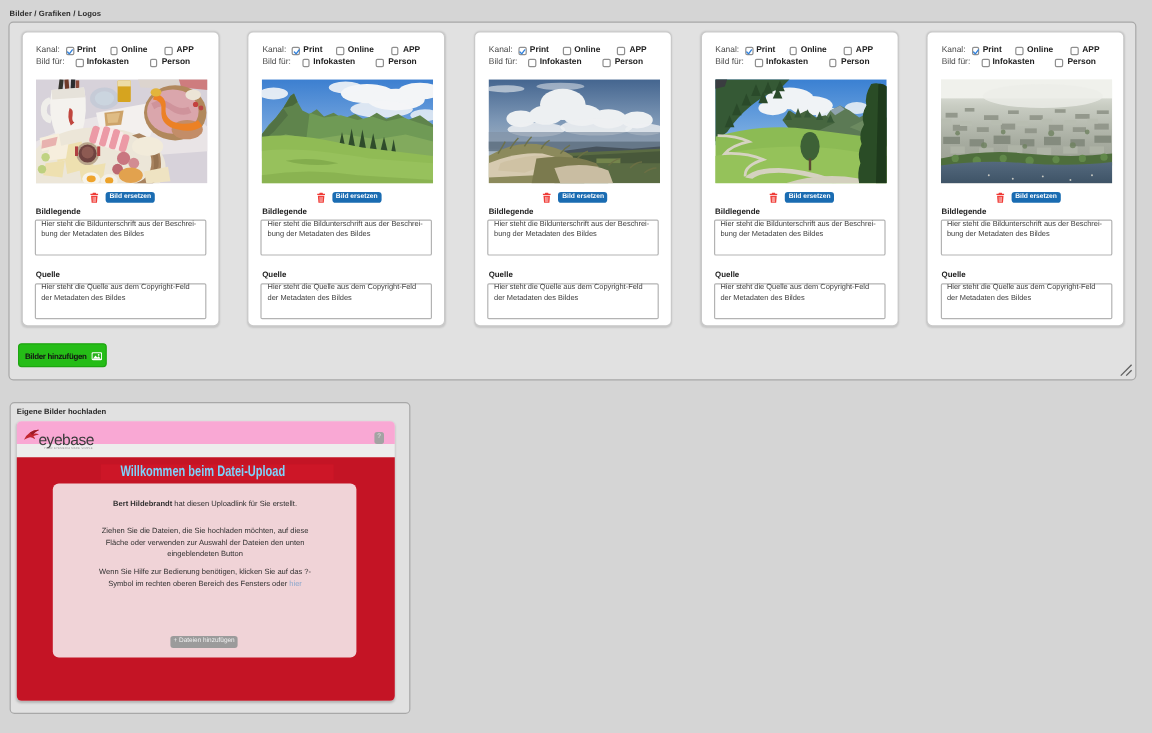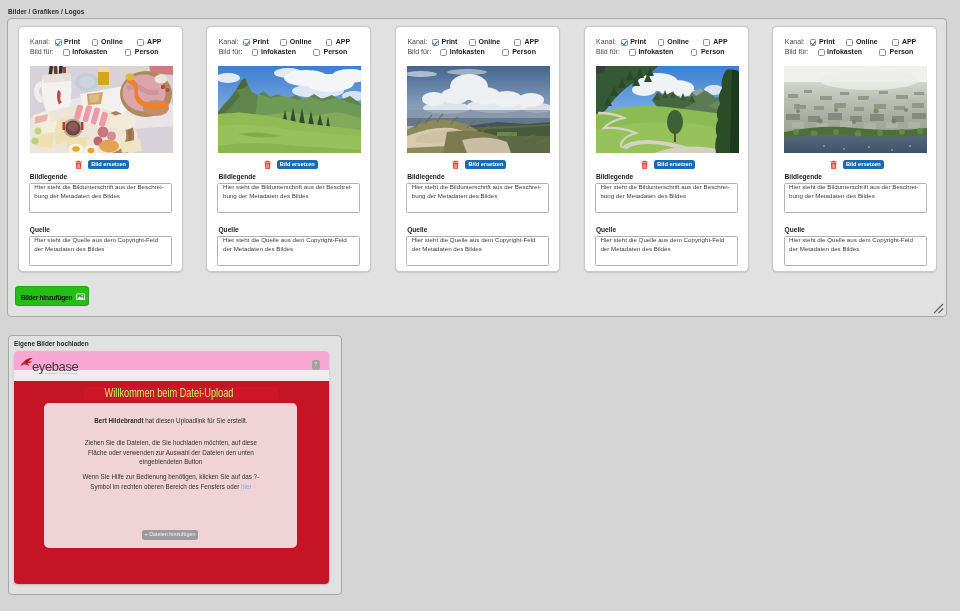--- a/index.html
+++ b/index.html
@@ -24,21 +24,21 @@
 .greenbtn svg { position:absolute; right:2.6px; top:6px; }
 .grip { position:absolute; right:2px; bottom:2px; }
 
 .sec2 { position:absolute; left:7.6px; top:335.4px; width:334.8px; height:259.4px; background:#e1e1e1; border:1px solid #a8a8a8; border-radius:4px; }
 .sec2lbl { position:absolute; left:5.4px; top:4.0px; font-size:6.4px; font-weight:bold; color:#2b2b2b; }
 .widget { position:absolute; left:5.2px; top:15.1px; width:315.2px; height:233px; background:#ededed; border-radius:4px; box-shadow:0 1px 2px rgba(0,0,0,0.2); }
 .ebhead { position:absolute; left:0; top:0; width:100%; height:19px; background:#f9a8d4; border-radius:4px 4px 0 0; }
 .qbtn { position:absolute; right:9.2px; top:8.7px; width:7.9px; height:9.4px; background:#a3a3a3; border-radius:2.2px; color:#e4e4e4; font-size:5.4px; text-align:center; line-height:9.4px; }
 .redbox { position:absolute; left:0; top:30px; width:100%; height:203px; background:#c41425; border-radius:0 0 4px 4px; }
 .titlestrip { position:absolute; left:70.5px; top:5.6px; width:194px; height:12.8px; background:#cd1627; }
-.wtitle { position:absolute; left:155.6px; top:5.5px; transform:translateX(-50%); color:#bef264; font-size:12.6px; font-weight:normal; line-height:13px; white-space:nowrap; }
+.wtitle { position:absolute; left:155.6px; top:5.5px; transform:translateX(-50%); color:#7dd3fc; font-size:12.6px; font-weight:bold; line-height:13px; white-space:nowrap; }
 .wtitle i { display:inline-block; font-style:normal; transform:scaleX(0.73); transform-origin:center; }
 .pink { position:absolute; left:30.7px; top:21.2px; width:252.8px; height:145px; background:#f0d3d7; border-radius:5px; }
 .pt { position:absolute; left:0; width:100%; text-align:center; font-size:6.3px; color:#303030; line-height:9.4px; }
 .upbtn { position:absolute; left:97.8px; top:127.5px; width:55.6px; height:9.6px; background:#9b9b9b; border-radius:2.4px; color:#f2f2f2; font-size:5.4px; text-align:center; line-height:9.8px; }
 a.hier { color:#8ba7cc; text-decoration:none; }
 </style></head>
 <body>
 <div class="seclbl" style="left:8px;top:7.6px">Bilder / Grafiken / Logos</div>
 <div class="panel" style="left:7px;top:18.4px;width:940px;height:299px">
 <div class="card" style="left:9.5px;top:6.9px">

